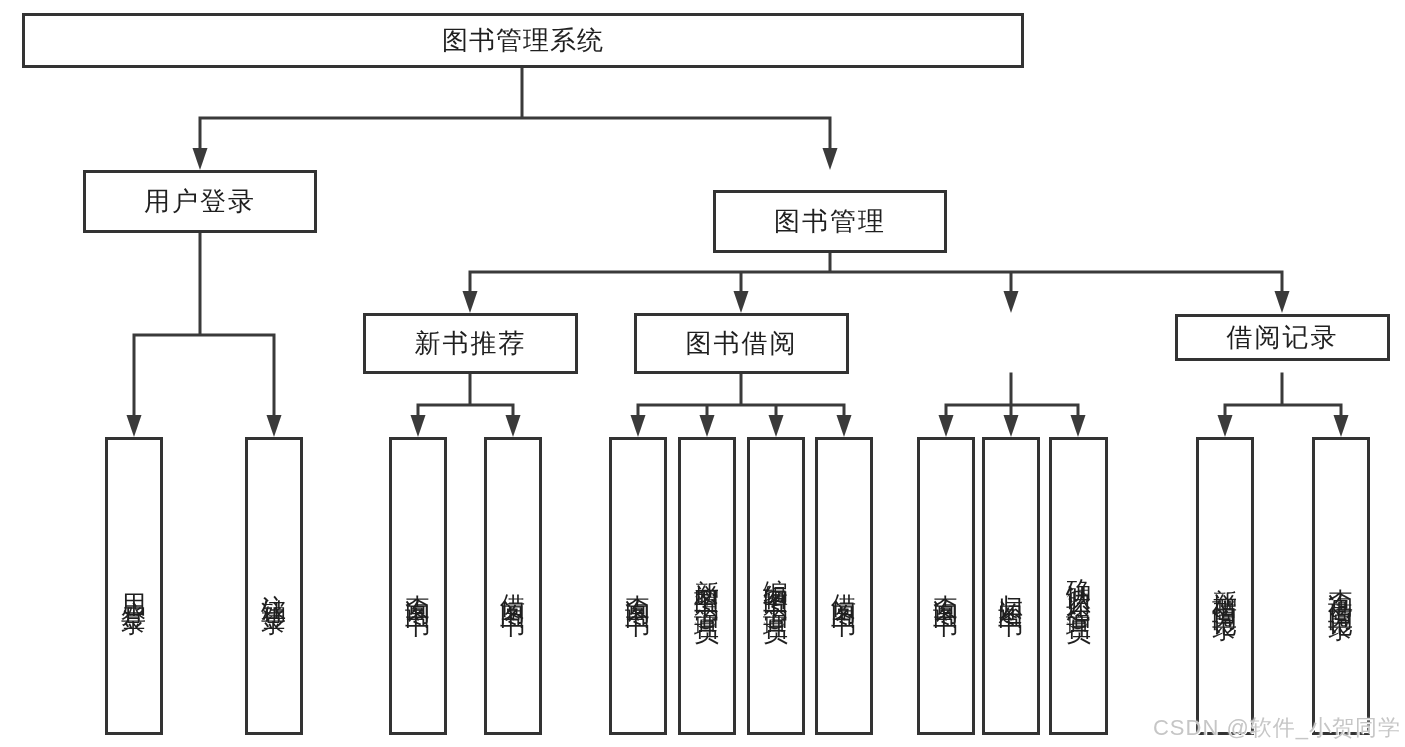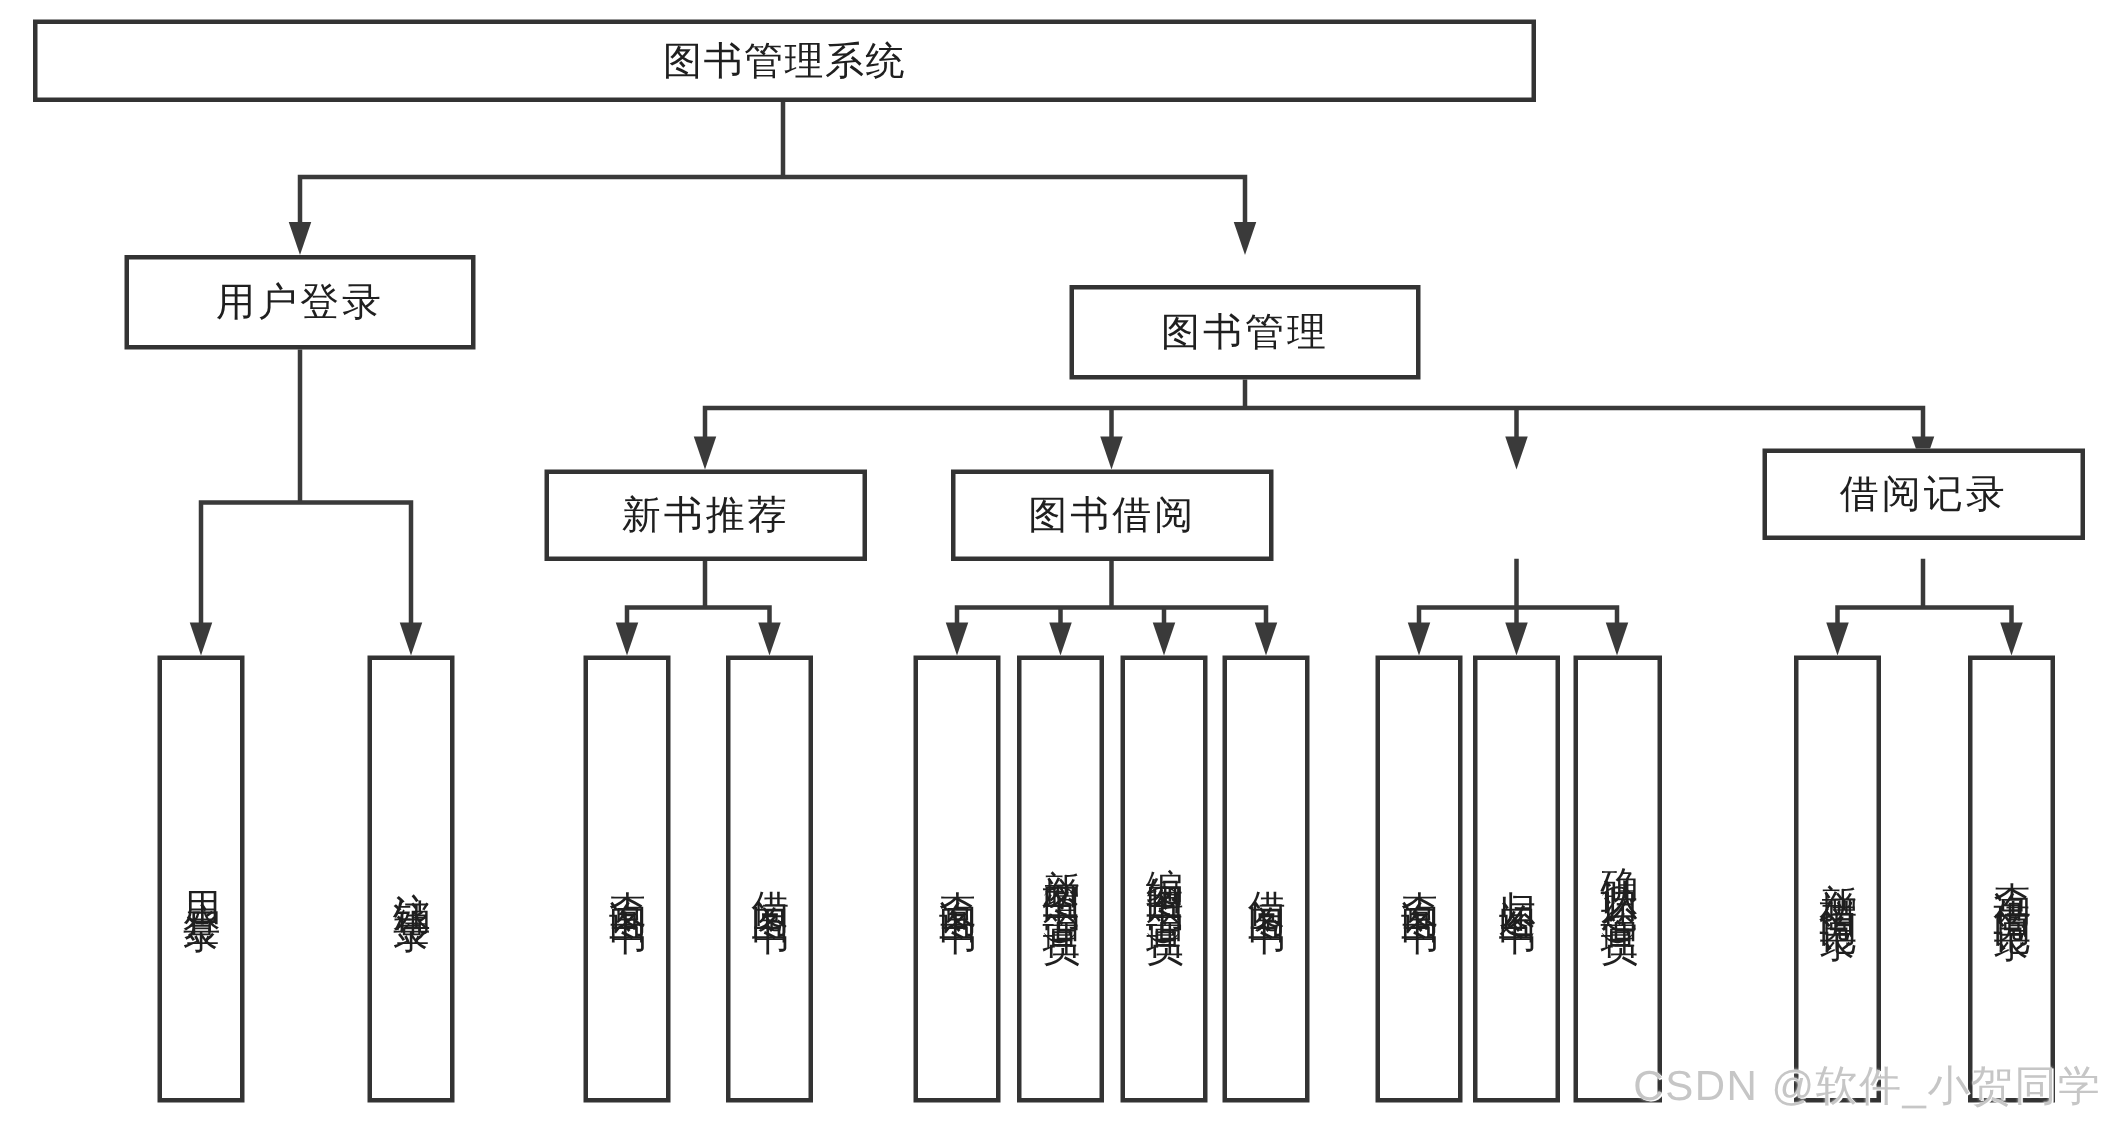--- a/index.html
+++ b/index.html
@@ -68,21 +68,21 @@
     line-height: 52px;
     font-size: 25px;
     letter-spacing: 6px;
     z-index: 1;
     overflow: hidden;
   }
   .watermark {
     position: absolute;
     right: 4px;
     bottom: 4px;
-    font-size: 28px;
+    font-size: 22px;
     letter-spacing: 1px;
     color: var(--watermark);
     text-shadow: 0 0 2px #ffffff, 1px 1px 0 #ffffff;
     z-index: 3;
     white-space: nowrap;
   }
 </style>
 </head>
 <body>
 
@@ -124,21 +124,21 @@
     <polygon points="1333.5,415 1348.5,415 1341,437"></polygon>
   </svg>
 
   <div class="hbox root" style="left:22px; top:13px; width:1002px; height:55px;font-family:Liberation Mono, monospace;">图书管理系统</div>
 
   <div class="hbox" style="left:83px; top:170px; width:234px; height:63px;">用户登录</div>
   <div class="hbox" style="left:713px; top:170px; width:234px; height:63px;margin-top:20px;">图书管理</div>
 
   <div class="hbox" style="left:634px; top:313px; width:215px; height:61px;">图书借阅</div>
   <div class="hbox" style="left:363px; top:313px; width:215px; height:61px;">新书推荐</div>
-  <div class="hbox" style="left:1175px; top:299px; width:215px; height:61px;">借阅记录</div>
+  <div class="hbox" style="left:1175px; top:314px; width:215px; height:47px;">借阅记录</div>
 
   <div class="vbox" style="left:105px; top:437px; width:58px; height:298px;">用户登录</div>
   <div class="vbox" style="left:245px; top:437px; width:58px; height:298px;">注销登录</div>
 
   <div class="vbox" style="left:389px; top:437px; width:58px; height:298px;">查询图书</div>
   <div class="vbox" style="left:484px; top:437px; width:58px; height:298px;">借阅图书</div>
 
   <div class="vbox" style="left:609px; top:437px; width:58px; height:298px;">查询图书</div>
   <div class="vbox" style="left:678px; top:437px; width:58px; height:298px;">新增图书（管理员）</div>
   <div class="vbox" style="left:747px; top:437px; width:58px; height:298px;">编辑图书（管理员）</div>

